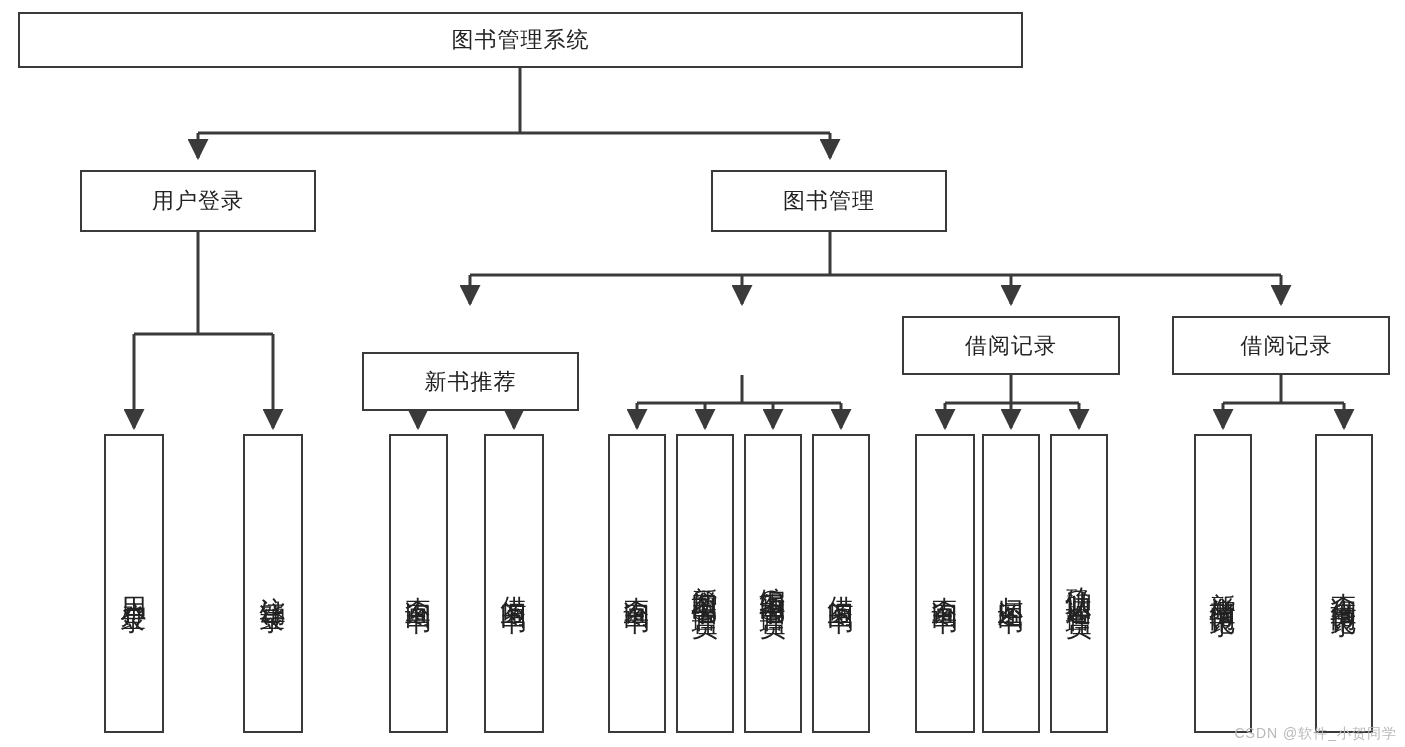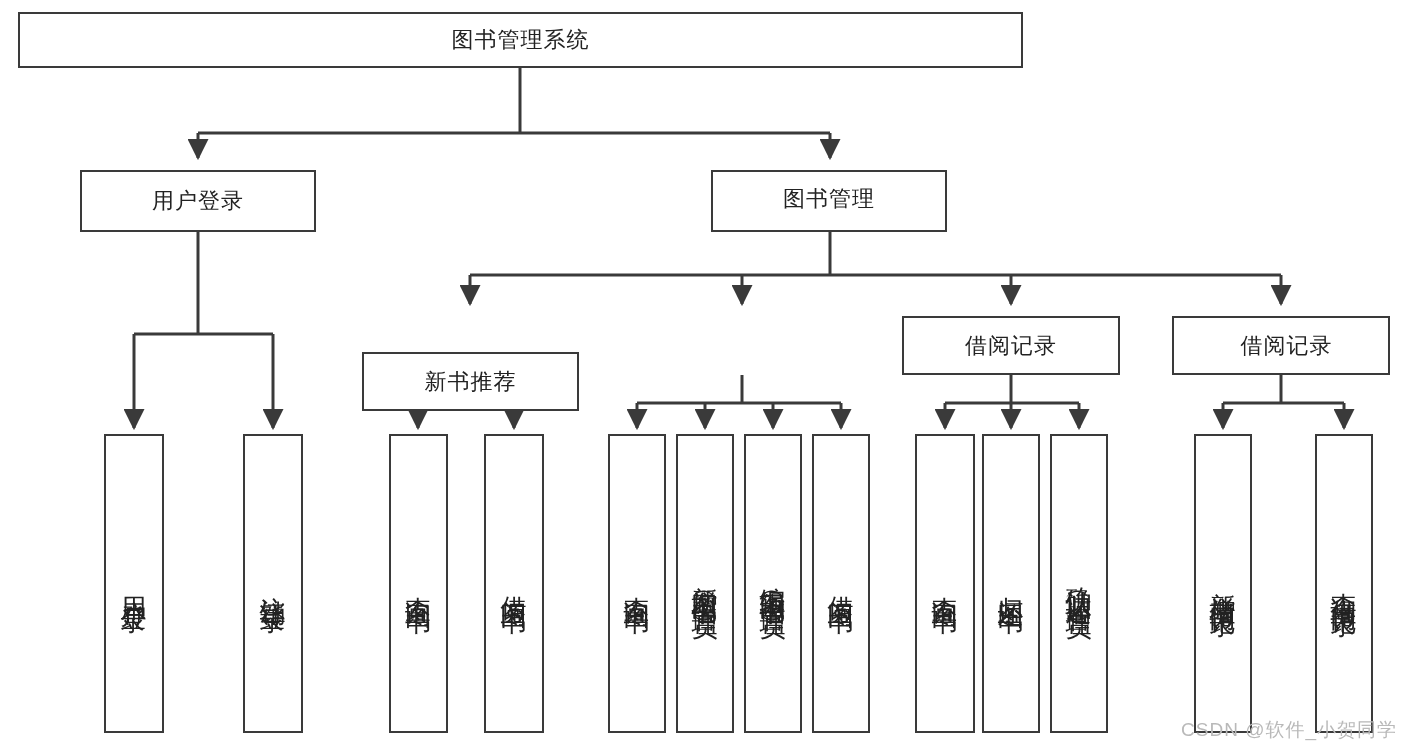--- a/index.html
+++ b/index.html
@@ -30,21 +30,21 @@
   .node.v .lbl{
     writing-mode:vertical-rl;
     text-orientation:upright;
     font-size:26px;
     letter-spacing:4px;
     line-height:1;
   }
   .watermark{
     position:absolute;
     right:8px;bottom:4px;
-    font-size:19px;
+    font-size:14px;
     color:#b9b9b9;
     letter-spacing:1px;
     white-space:nowrap;
     pointer-events:none;
   }
 </style>
 </head>
 <body>
 
 <div id="canvas">
@@ -99,21 +99,21 @@
     </g>
   </svg>
 
   <div class="node h" style="left:18px;top:12px;width:1005px;height:56px;">
     <span class="lbl">图书管理系统</span>
   </div>
 
   <div class="node h" style="left:80px;top:170px;width:236px;height:62px;">
     <span class="lbl">用户登录</span>
   </div>
-  <div class="node h" style="left:711px;top:170px;width:236px;height:62px;font-family:Liberation Mono, monospace;">
+  <div class="node h" style="left:711px;top:170px;width:236px;height:62px;">
     <span class="lbl">图书管理</span>
   </div>
 
   <div class="node h" style="left:362px;top:316px;width:217px;height:59px;margin-top:36px;">
     <span class="lbl">新书推荐</span>
   </div>
   <div class="node h" style="left:902px;top:316px;width:218px;height:59px;">
     <span class="lbl">借阅记录</span>
   </div>
   <div class="node h" style="left:1172px;top:316px;width:218px;height:59px;padding-left:11px;">

